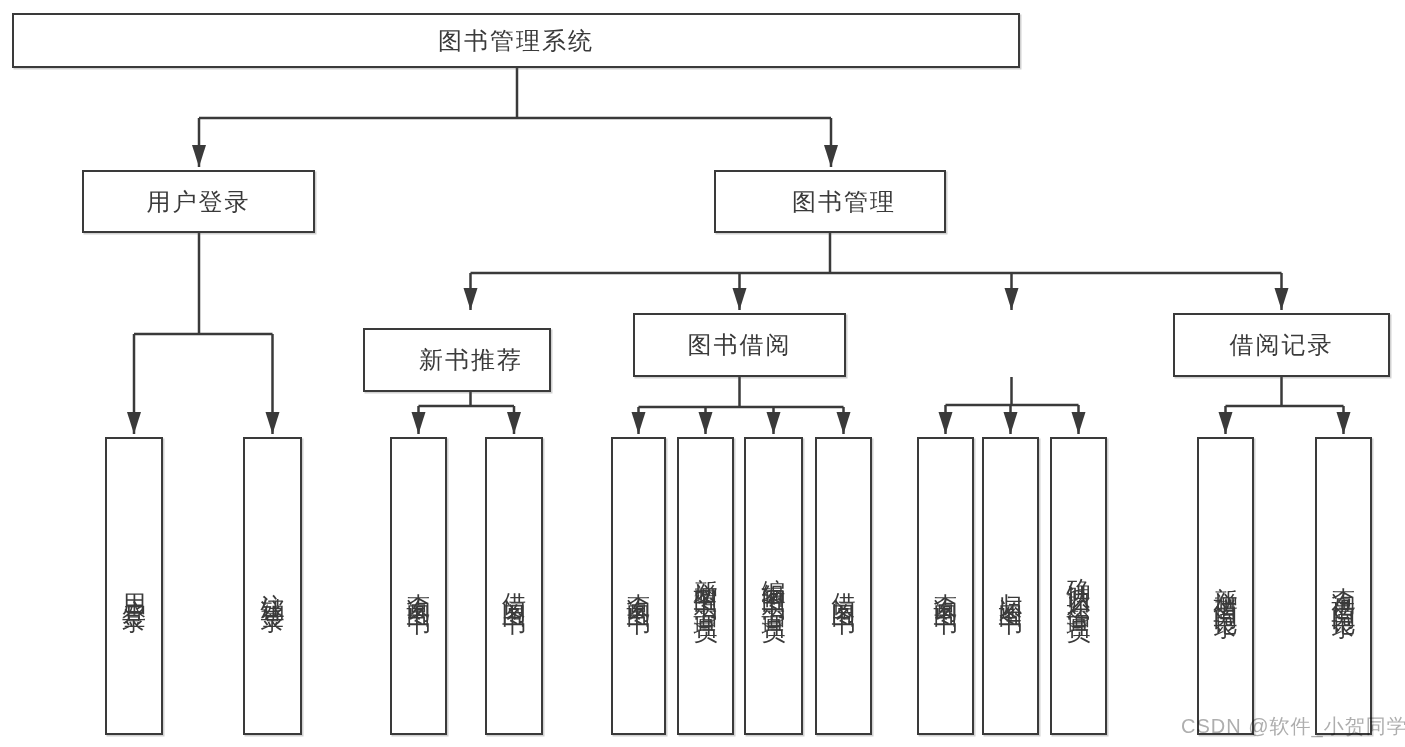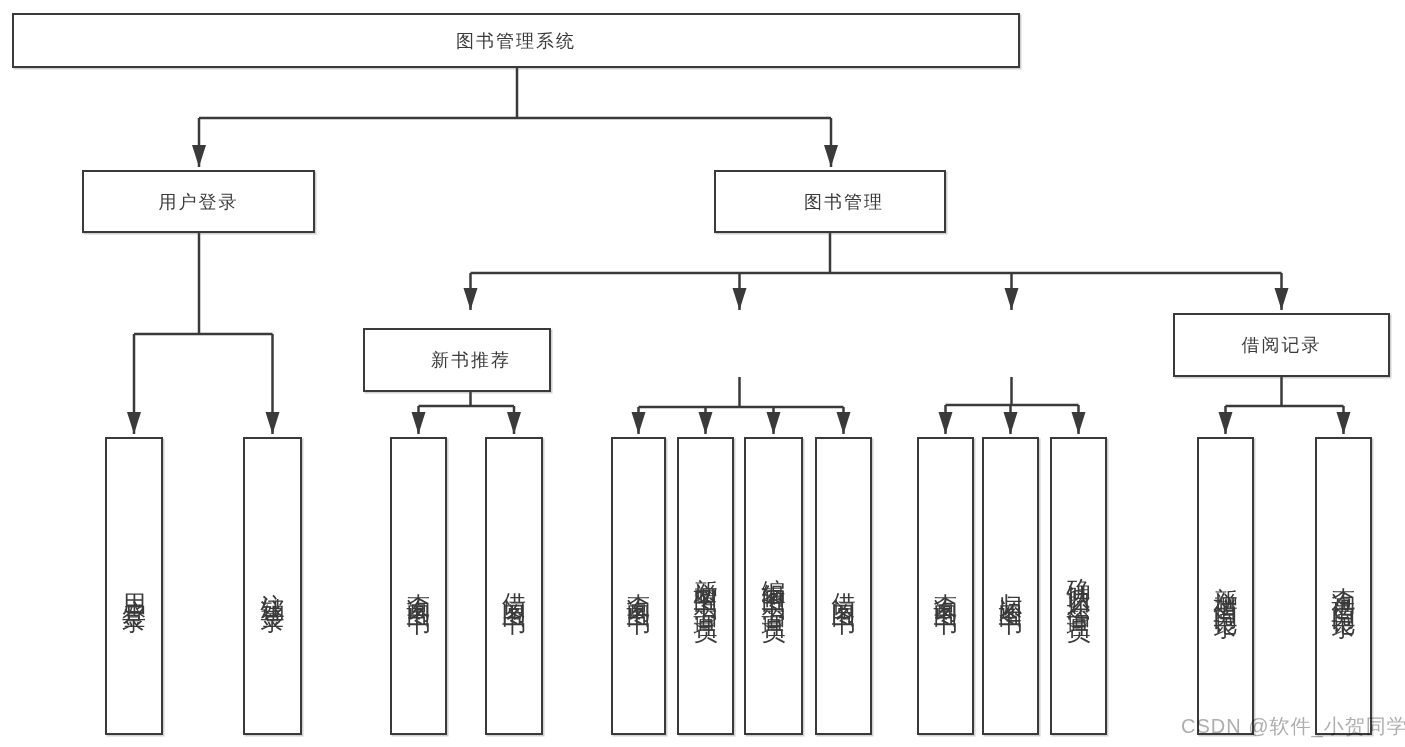--- a/index.html
+++ b/index.html
@@ -22,21 +22,21 @@
     box-sizing: border-box;
     background: #ffffff;
     border: 2.5px solid #3a3a3a;
     box-shadow: 1.5px 1.5px 0 rgba(90,90,90,0.28);
     display: flex;
     align-items: center;
     justify-content: center;
     color: #3a3a3a;
   }
   .hlabel {
-    font-size: 18px;
+    font-size: 24px;
     letter-spacing: 2px;
     white-space: nowrap;
     color: #3a3a3a;
   }
   .vbox .vlabel {
     writing-mode: vertical-rl;
     text-orientation: mixed;
     font-size: 24px;
     letter-spacing: 6px;
     line-height: 1;
@@ -116,20 +116,23 @@
   <div class="box" style="left:82px; top:170px; width:233px; height:63px;">
     <span class="hlabel">用户登录</span>
   </div>
   <div class="box" style="left:714px; top:170px; width:232px; height:63px;padding-left:28px;">
     <span class="hlabel">图书管理</span>
   </div>
 
   <div class="box" style="left:363px; top:328px; width:188px; height:64px;padding-left:28px;">
     <span class="hlabel">新书推荐</span>
   </div>
+  <div class="box" style="left:633px; top:313px; width:213px; height:64px;">
+    <span class="hlabel">图书借阅</span>
+  </div>
   <div class="box" style="left:1173px; top:313px; width:217px; height:64px;">
     <span class="hlabel">借阅记录</span>
   </div>
 
   <div class="box vbox" style="left:105px; top:437px; width:58px; height:298px;">
     <span class="vlabel">用户登录</span>
   </div>
   <div class="box vbox" style="left:243px; top:437px; width:59px; height:298px;">
     <span class="vlabel">注销登录</span>
   </div>

